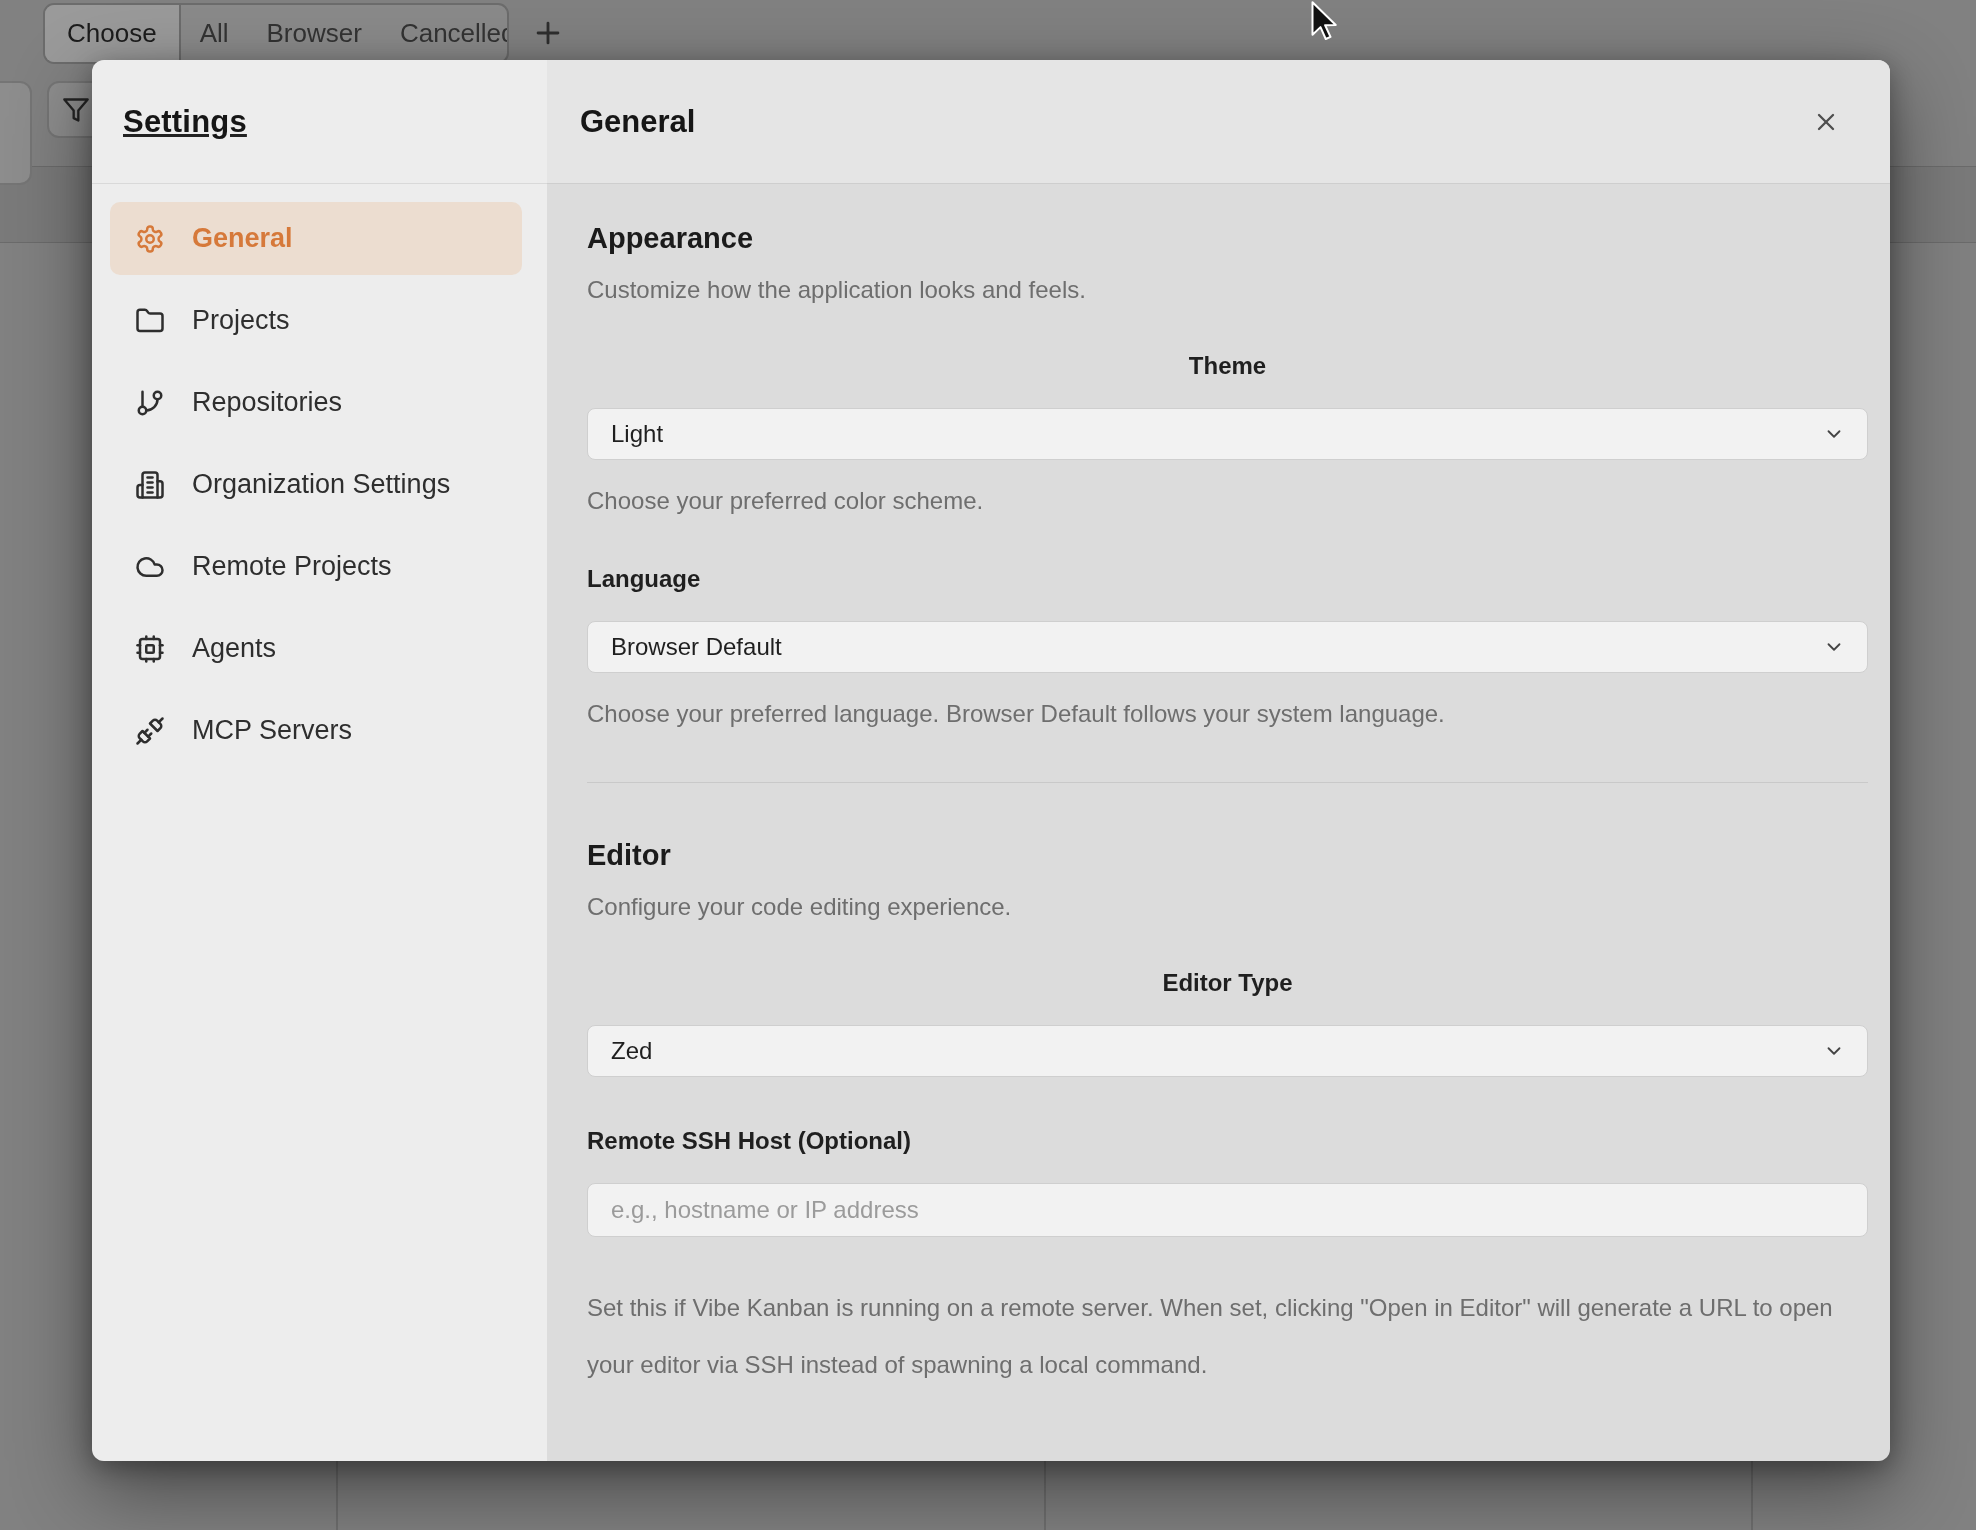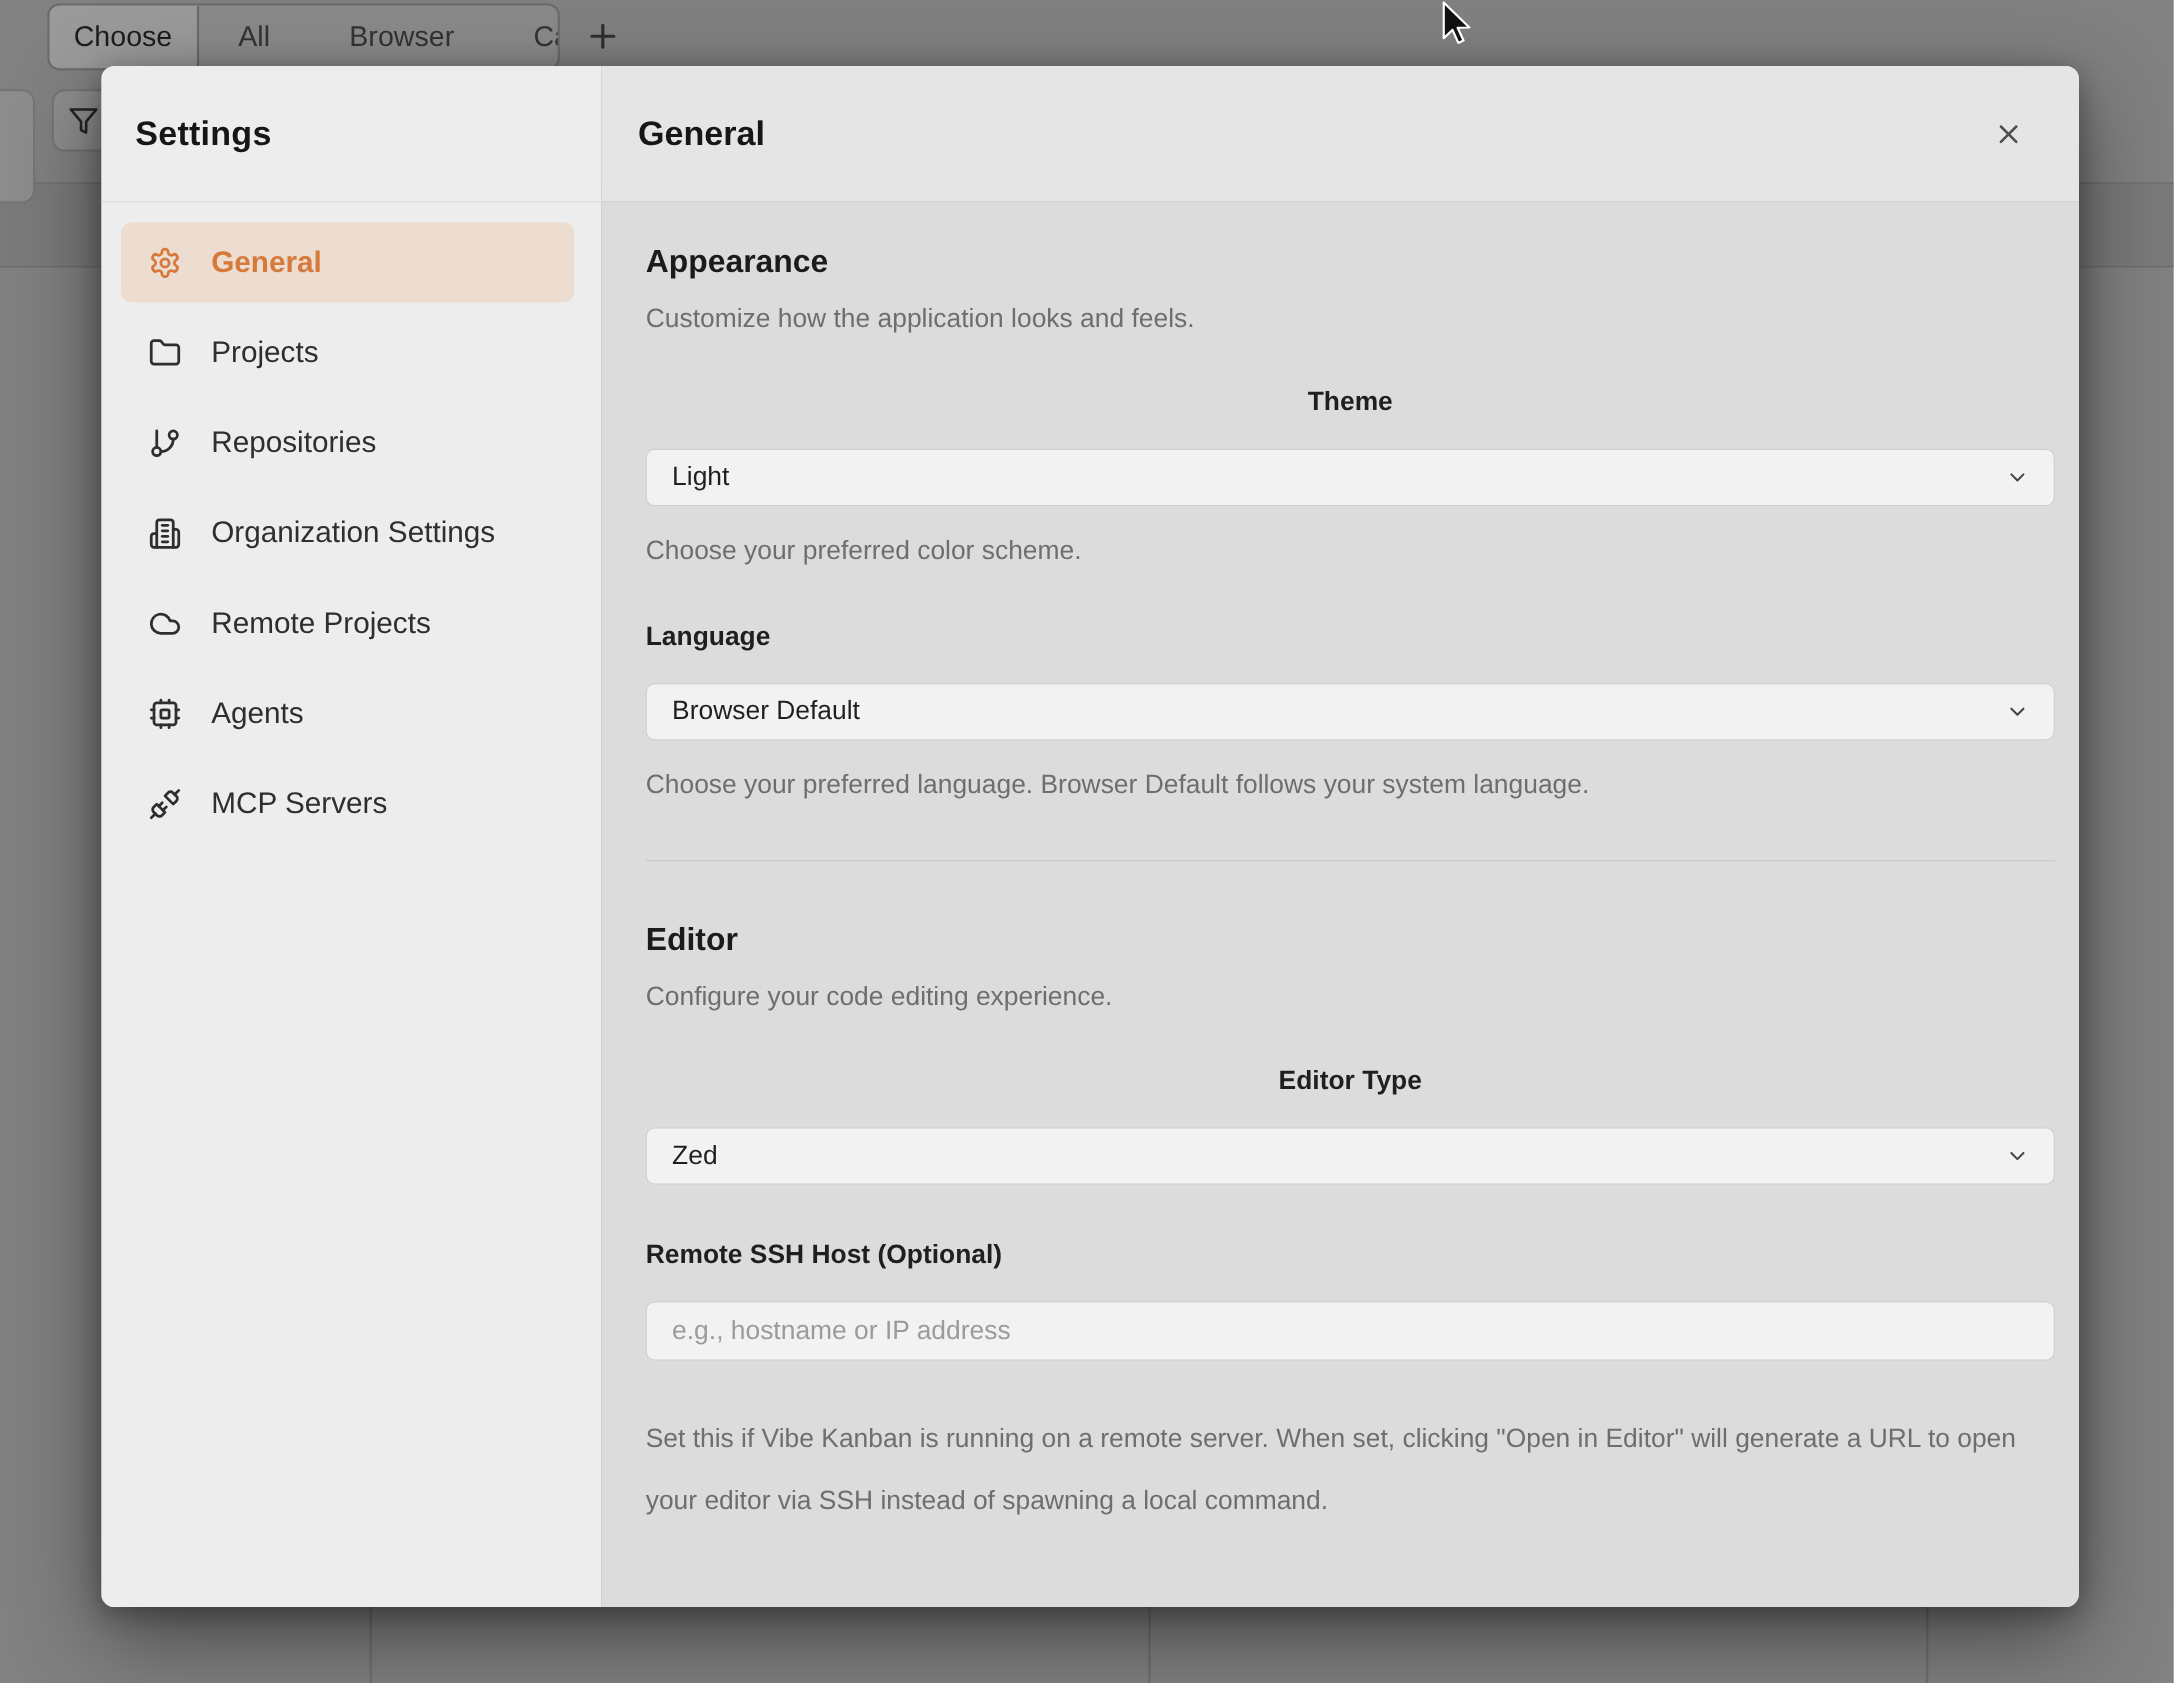--- a/index.html
+++ b/index.html
@@ -18,21 +18,21 @@
     position:absolute; left:0; right:0; top:166px; height:77px;
     background:#7a7a7a;
     border-top:1px solid #6b6b6b; border-bottom:1px solid #6b6b6b;
   }
   .col-divider { position:absolute; top:244px; bottom:0; width:2px; background:#6f6f6f; }
   .tabbar {
     position:absolute; left:43px; top:3px; width:466px; height:61px;
     border:2px solid #6c6c6c; border-radius:11px; background:#8a8a8a;
     display:flex; align-items:stretch; overflow:hidden;
   }
-  .tab { font-size:26px; color:#333; display:flex; align-items:center; padding:0 36px; }
+  .tab { font-size:26px; color:#333; display:flex; align-items:center; padding:0 19px; }
   .tab.active {
     background:#9a9a9a; border-right:2px solid #6c6c6c;
     color:#1c1c1c; padding:0 22px;
   }
   .plus-btn { position:absolute; left:528px; top:13px; width:40px; height:40px;
     display:flex; align-items:center; justify-content:center; }
   .left-chip {
     position:absolute; left:-26px; top:81px; width:58px; height:104px;
     background:#8d8d8d; border:2px solid #757575; border-radius:12px;
   }
@@ -44,21 +44,21 @@
 
   
   .modal {
     position:absolute; left:92px; top:60px; width:1798px; height:1401px;
     border-radius:12px; overflow:hidden; display:flex;
     box-shadow: 0 28px 80px rgba(0,0,0,0.45), 0 6px 24px rgba(0,0,0,0.30);
   }
   .sidebar { width:455px; background:#ededed; flex:0 0 auto; display:flex; flex-direction:column; }
   .sidebar-header {
     height:124px; flex:0 0 auto; border-bottom:1px solid #d9d9d9;
-    display:flex; align-items:center; padding-left:31px;
+    display:flex; align-items:center; padding-left:31px;text-decoration:underline;
   }
   .sidebar-title { font-size:31px; font-weight:700; color:#161616; letter-spacing:.2px; }
   .nav { padding:18px 25px 0 18px; }
   .nav-item {
     height:73px; margin-bottom:9px; border-radius:10px;
     display:flex; align-items:center; gap:27px; padding-left:25px;
     color:#2e2e2e; font-size:27px; font-weight:500; cursor:default;
   }
   .nav-item svg { stroke: currentColor; flex:0 0 auto; }
   .nav-item.selected { background:#ecddd0; color:#d6793a; font-weight:600; }

